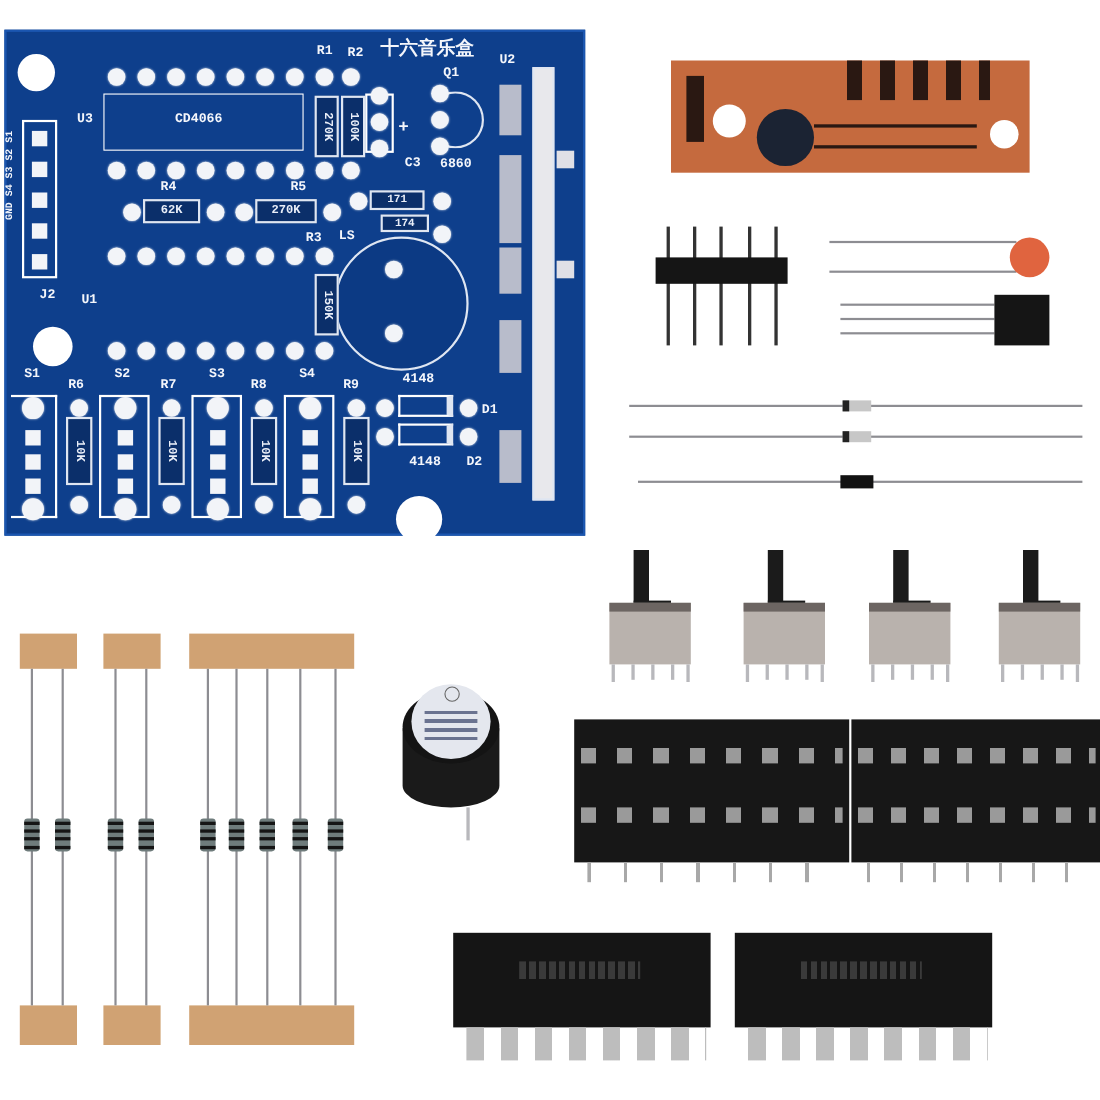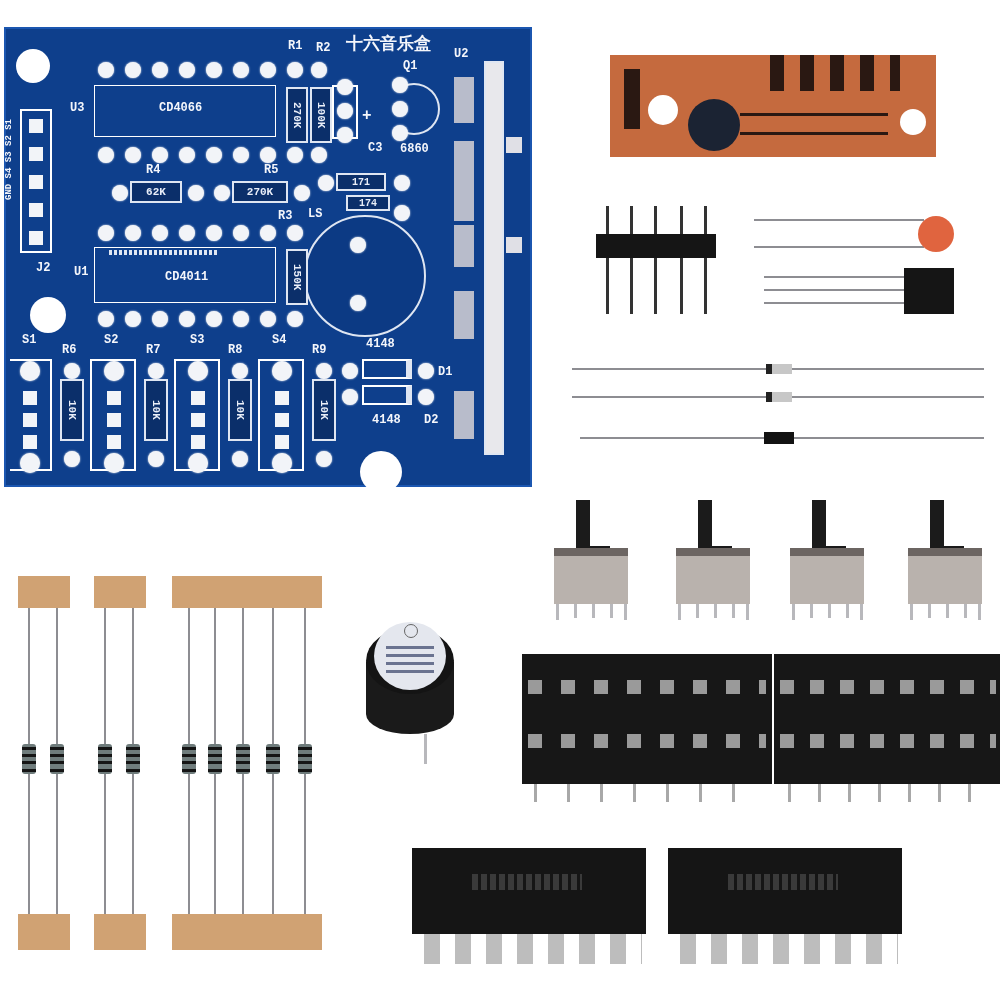--- a/index.html
+++ b/index.html
@@ -118,24 +118,20 @@
   <div>
     <div class="pad" style="left:92px;top:196px"></div>
       <div class="pad" style="left:119px;top:196px"></div>
       <div class="pad" style="left:146px;top:196px"></div>
       <div class="pad" style="left:173px;top:196px"></div>
       <div class="pad" style="left:200px;top:196px"></div>
       <div class="pad" style="left:227px;top:196px"></div>
       <div class="pad" style="left:254px;top:196px"></div>
       <div class="pad" style="left:281px;top:196px"></div>
   </div>
-  <div class="ic-outline" style="left:88px;top:218px;width:182px;height:56px;">
-    <div style="position:absolute;left:14px;top:2px;width:110px;height:5px;background:repeating-linear-gradient(90deg,#dfe6f2 0 3px,transparent 3px 5px);"></div>
-    <div class="silk" style="left:70px;top:22px;">CD4011</div>
-  </div>
   <div class="silk" style="left:68px;top:236px;">U1</div>
   <div class="res-outline vres" style="left:280px;top:220px;width:22px;height:56px;">150K</div>
   <div>
     <div class="pad" style="left:92px;top:282px"></div>
       <div class="pad" style="left:119px;top:282px"></div>
       <div class="pad" style="left:146px;top:282px"></div>
       <div class="pad" style="left:173px;top:282px"></div>
       <div class="pad" style="left:200px;top:282px"></div>
       <div class="pad" style="left:227px;top:282px"></div>
       <div class="pad" style="left:254px;top:282px"></div>

